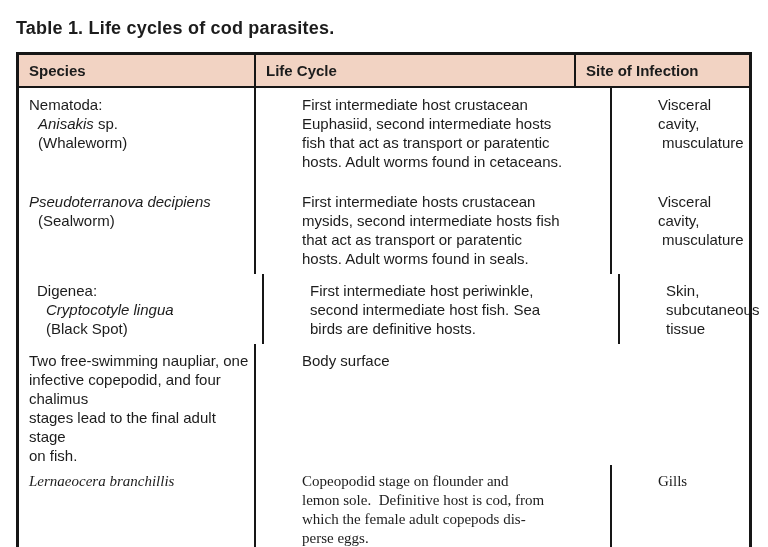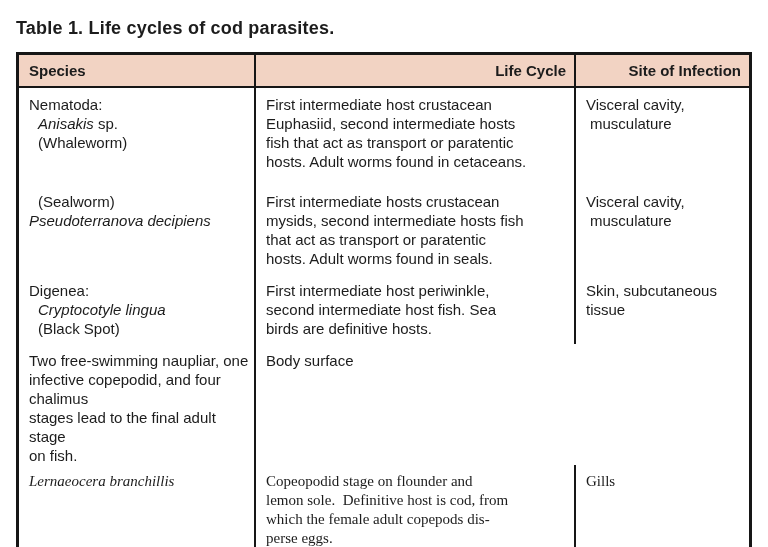--- a/index.html
+++ b/index.html
@@ -33,30 +33,31 @@
     background: var(--header-bg);
     border-bottom: 2px solid var(--border-color);
   }
   .th {
     font-size: 15px;
     font-weight: bold;
     padding: 6px 8px 6px 10px;
     border-right: 2px solid var(--border-color);
     line-height: 19px;
   }
-  .th:nth-child(2), .th:nth-child(3) { text-align: right; }
+  .th:nth-child(2), .th:nth-child(3) { text-align: left; }
   .th:last-child { border-right: none; }
 
   .row {
     display: grid;
     grid-template-columns: 237px 320px 1fr;
+    gap: 36px;
   }
   .row:nth-child(1) { min-height: 97px; }
   .row:nth-child(2) { min-height: 89px; }
-  .row:nth-child(3) { min-height: 70px; }
+  .row:nth-child(3) { min-height: 70px; padding-left: 8px; }
   .row:nth-child(4) { min-height: 85px; }
   .row:nth-child(5) { min-height: 100px; font-family: Liberation Serif, serif; }
 
   .cell {
     font-size: 15px;
     line-height: 19px;
     padding: 7px 5px 0 10px;
     border-right: 2px solid var(--border-color);
   }
   .cell:last-child { border-right: none; }
@@ -88,22 +89,22 @@
 Euphasiid, second intermediate hosts
 fish that act as transport or paratentic
 hosts. Adult worms found in cetaceans.</div>
         <div class="cell site">
           <div class="site-line">Visceral cavity,</div>
           <div class="site-line indent">musculature</div>
         </div>
       </div>
       <div class="row">
         <div class="cell species">
+          <div class="sp-line"><span class="sp-italic">Pseudoterranova decipiens</span></div>
           <div class="sp-line indent"><span>(Sealworm)</span></div>
-          <div class="sp-line"><span class="sp-italic">Pseudoterranova decipiens</span></div>
         </div>
         <div class="cell life">First intermediate hosts crustacean
 mysids, second intermediate hosts fish
 that act as transport or paratentic
 hosts. Adult worms found in seals.</div>
         <div class="cell site">
           <div class="site-line">Visceral cavity,</div>
           <div class="site-line indent">musculature</div>
         </div>
       </div>

